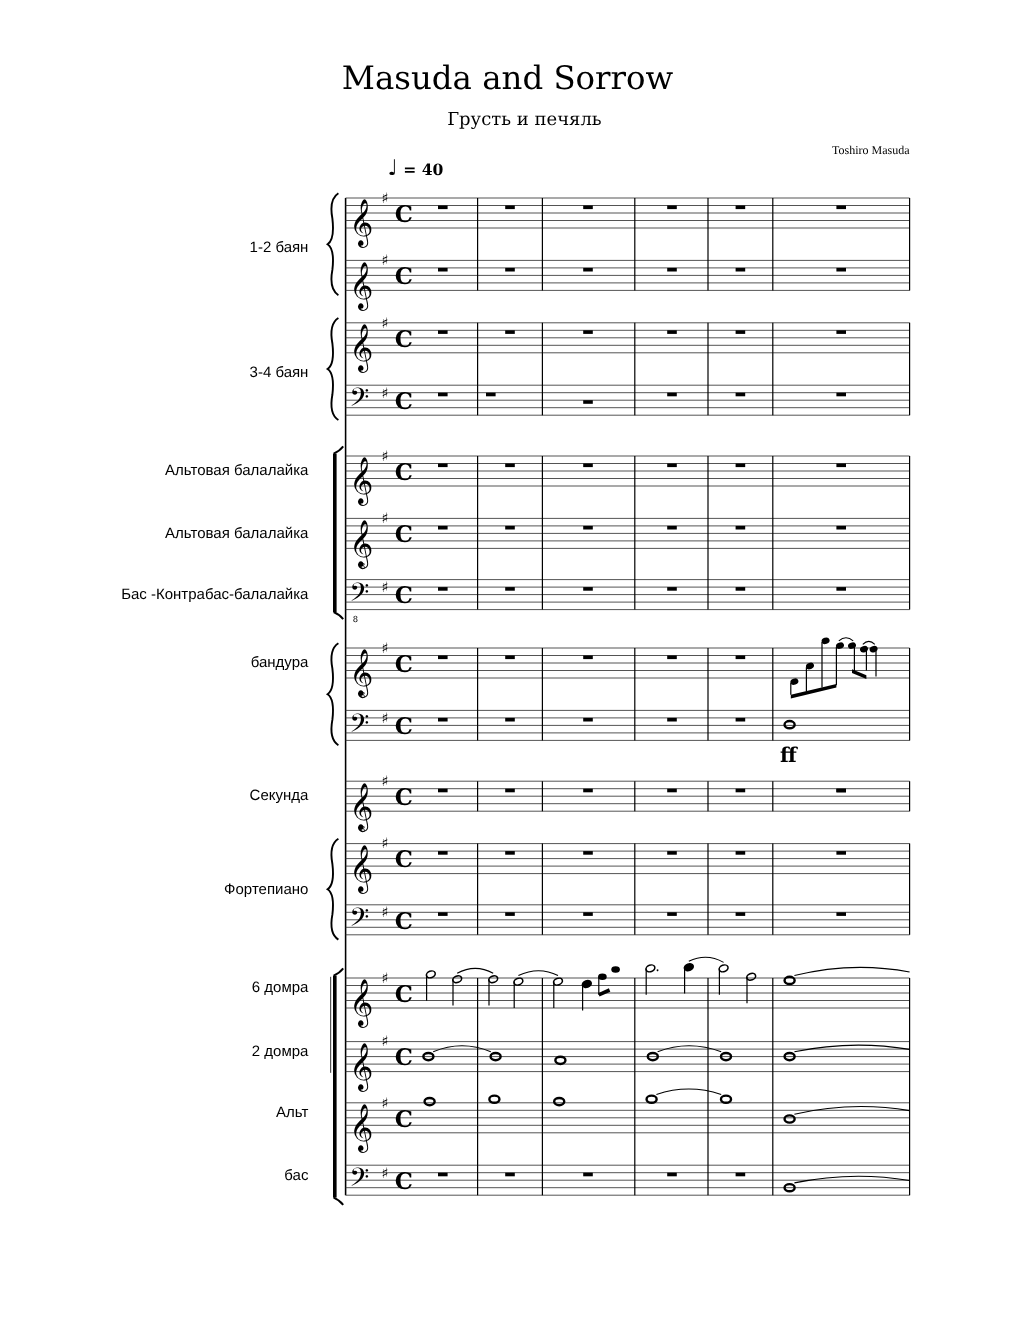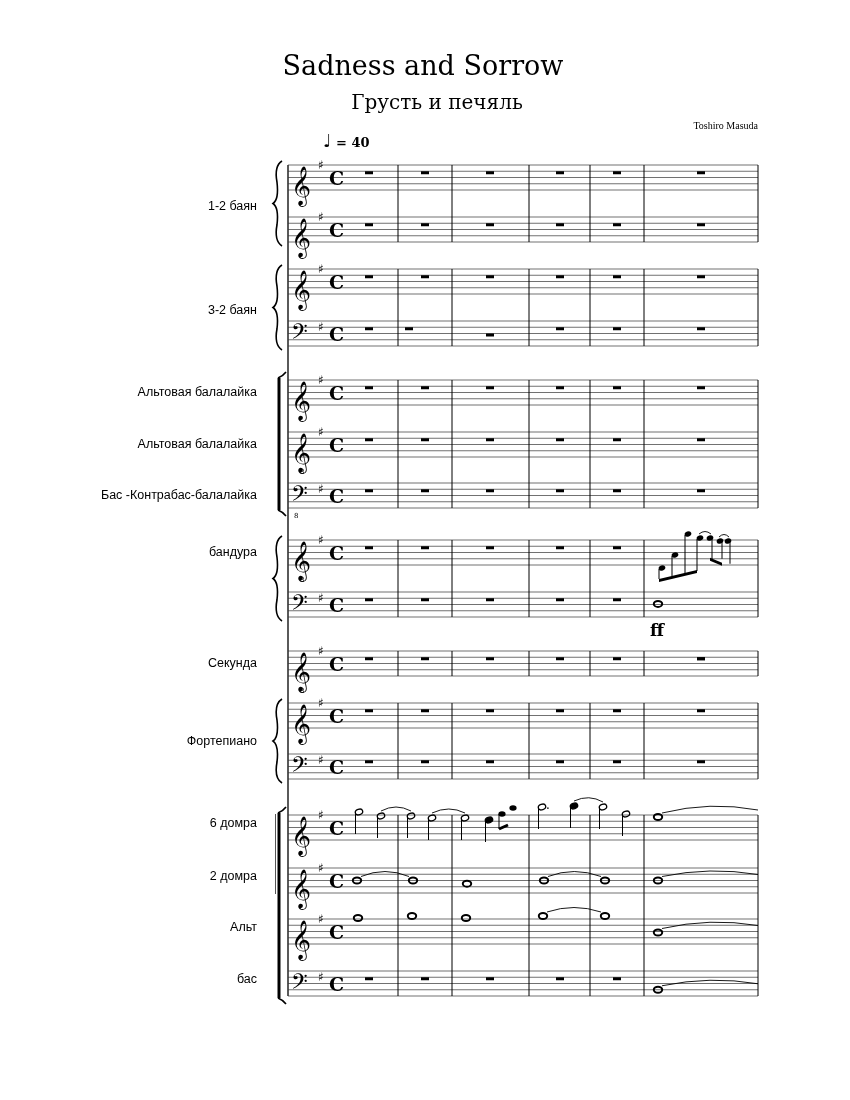--- a/index.html
+++ b/index.html
@@ -1,37 +1,37 @@
 <!DOCTYPE html>
 <html><head>
 <meta charset="utf-8">
 <style>
   html, body { margin:0; padding:0; background:#fff; }
   body { width:850px; height:1100px; position:relative; overflow:hidden; font-family:"DejaVu Serif", serif; color:#000; }
   .title { position:absolute; left:0; width:850px; top:50px; text-align:center; font-family:"DejaVu Serif","Liberation Serif",serif; font-size:27px; }
   .title span { position:relative; left:-2px; }
-  .subtitle { position:absolute; left:0; width:850px; top:90px; text-align:center; font-family:"DejaVu Serif","Liberation Serif",serif; font-size:20px; }
+  .subtitle { position:absolute; left:0; width:850px; top:90px; text-align:center; font-family:"DejaVu Serif","Liberation Serif",serif; font-size:15px; }
   .subtitle span { position:relative; left:12px; }
   .composer { position:absolute; right:92px; top:120px; font-family:Liberation Serif, serif; font-size:10px; }
   .tempo { position:absolute; left:323px; top:130px; font-family:"DejaVu Serif", serif; font-weight:bold; font-size:13px; }
   .tempo .note-glyph { font-size:18px; font-weight:normal; }
   .inst-label { position:absolute; right:593px; font-family:Liberation Sans, sans-serif; font-size:12.5px; white-space:nowrap; text-align:right; }
   svg.score { position:absolute; left:0; top:0; }
   .dyn { position:absolute; font-family:"DejaVu Serif", serif; font-weight:bold; font-size:17px; }
 </style>
 </head>
 <body>
 
-<div class="title"><span>Sadness and Sorrow</span></div>
+<div class="title"><span>Masuda and Sorrow</span></div>
 <div class="subtitle"><span>Грусть и печяль</span></div>
 <div class="composer">Toshiro Masuda</div>
 <div class="tempo"><span class="note-glyph">♩</span> <span>= 40</span></div>
 
 <div class="inst-label" style="top:199px">1-2 баян</div>
-<div class="inst-label" style="top:303px">3-2 баян</div>
+<div class="inst-label" style="top:303px">3-4 баян</div>
 <div class="inst-label" style="top:385px">Альтовая балалайка</div>
 <div class="inst-label" style="top:437px">Альтовая балалайка</div>
 <div class="inst-label" style="top:488px">Бас -Контрабас-балалайка</div>
 <div class="inst-label" style="top:545px">бандура</div>
 <div class="inst-label" style="top:656px">Секунда</div>
 <div class="inst-label" style="top:734px">Фортепиано</div>
 <div class="inst-label" style="top:816px">6 домра</div>
 <div class="inst-label" style="top:869px">2 домра</div>
 <div class="inst-label" style="top:920px">Альт</div>
 <div class="inst-label" style="top:972px">бас</div>

